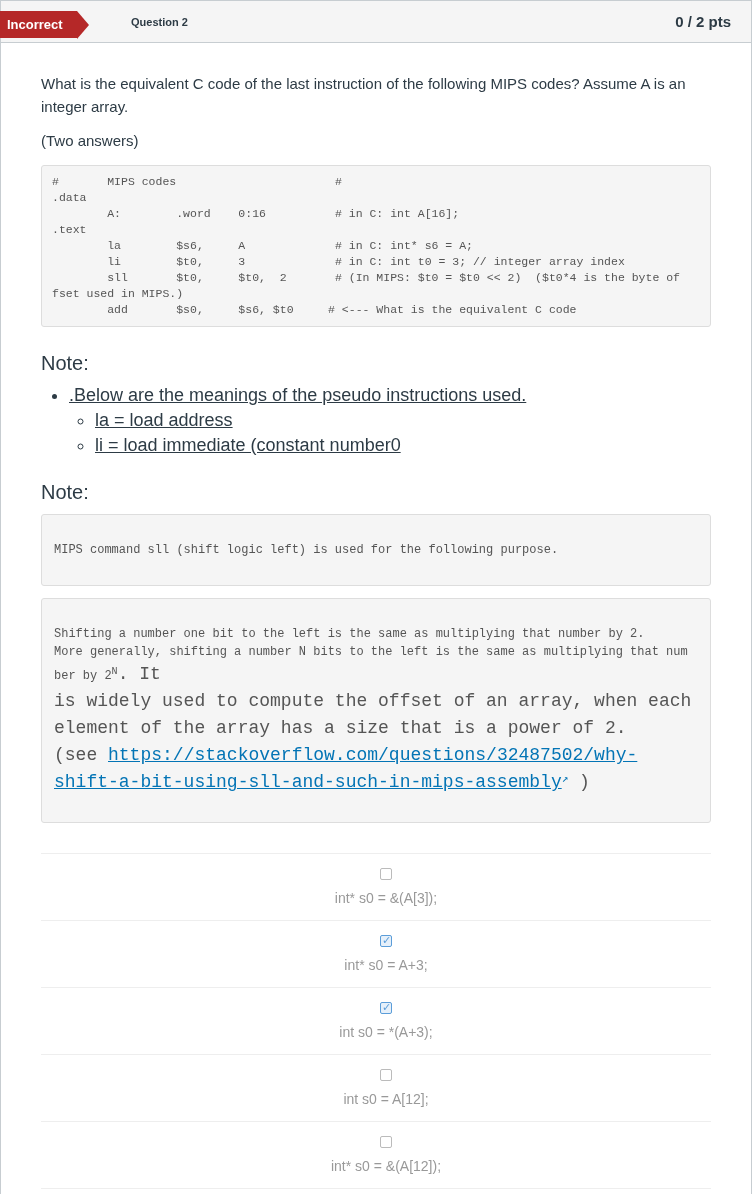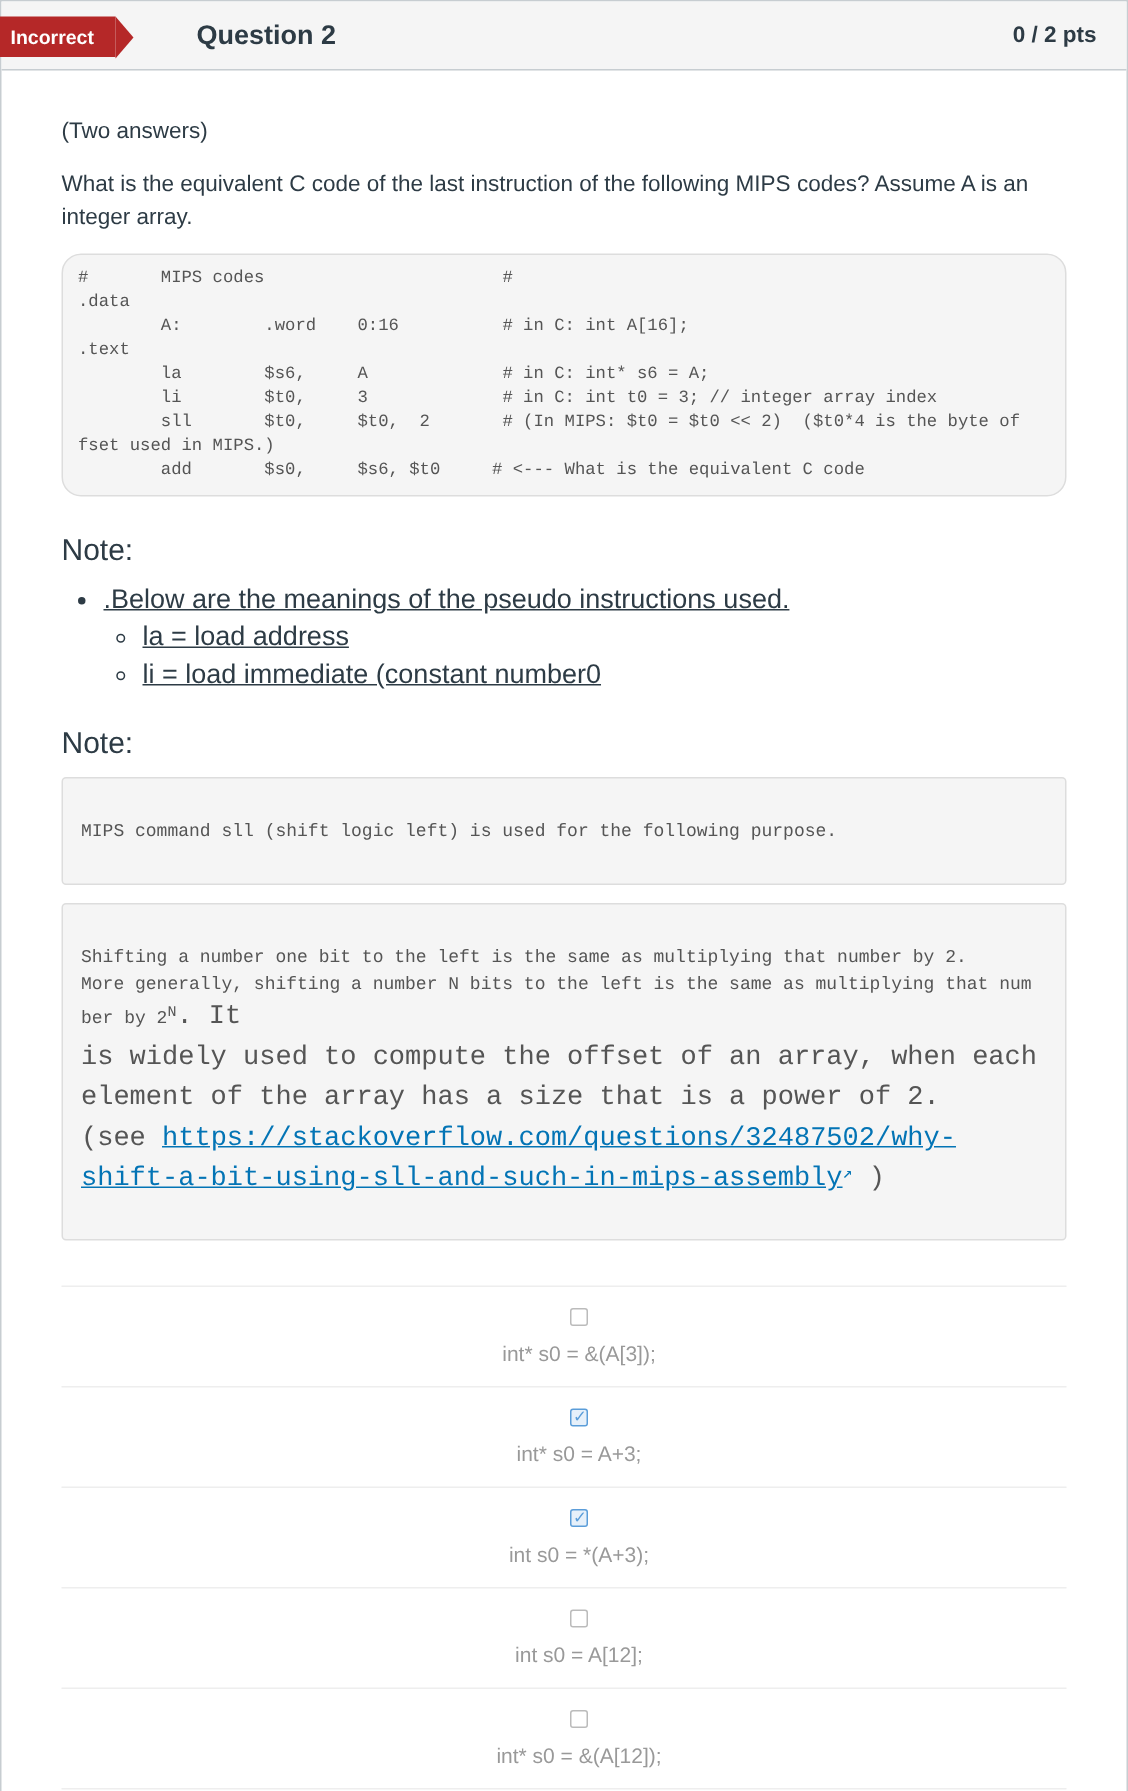--- a/index.html
+++ b/index.html
@@ -39,30 +39,30 @@
     border-left: 12px solid #b52828;
   }
   .q-header {
     display: flex;
     justify-content: space-between;
     align-items: center;
     padding: 12px 20px 12px 130px;
     border-bottom: 1px solid #c7cdd1;
     background: #f5f5f5;
   }
-  .q-title { font-weight: 700; font-size: 18px; color: #2d3b45; }
+  .q-title { font-weight: 700; font-size: 11px; color: #2d3b45; }
   .q-pts { font-weight: 700; font-size: 15px; color: #2d3b45; text-align: right; }
   .q-body {
     padding: 30px 40px 20px 40px;
   }
   .prompt p { margin: 0 0 12px 0; line-height: 1.5; font-size: 15px; }
   pre.codebox {
     background: #f5f5f5;
     border: 1px solid #ddd;
-    border-radius: 13px;
+    border-radius: 3px;
     padding: 8px 10px;
     font-family: Menlo, Monaco, Consolas, "Courier New", monospace;
     font-size: 11.5px;
     line-height: 1.4;
     color: #555;
     white-space: pre;
     overflow-x: auto;
     margin: 8px 0 20px 0;
   }
   .note-head { font-size: 20px; margin: 25px 0 10px 0; }
@@ -127,22 +127,22 @@
   <div class="flag">Incorrect</div>
 
   <div class="q-header">
     <div class="q-title">Question 2</div>
     <div class="q-pts">0 / 2 pts</div>
   </div>
 
   <div class="q-body">
 
     <div class="prompt">
+      <p>What is the equivalent C code of the last instruction of the following MIPS codes? Assume A is an integer array.</p>
       <p>(Two answers)</p>
-      <p>What is the equivalent C code of the last instruction of the following MIPS codes? Assume A is an integer array.</p>
     </div>
 
     <pre class="codebox">#       MIPS codes                       #
 .data
         A:        .word    0:16          # in C: int A[16];
 .text
         la        $s6,     A             # in C: int* s6 = A;
         li        $t0,     3             # in C: int t0 = 3; // integer array index
         sll       $t0,     $t0,  2       # (In MIPS: $t0 = $t0 &lt;&lt; 2)  ($t0*4 is the byte of
 fset used in MIPS.)

